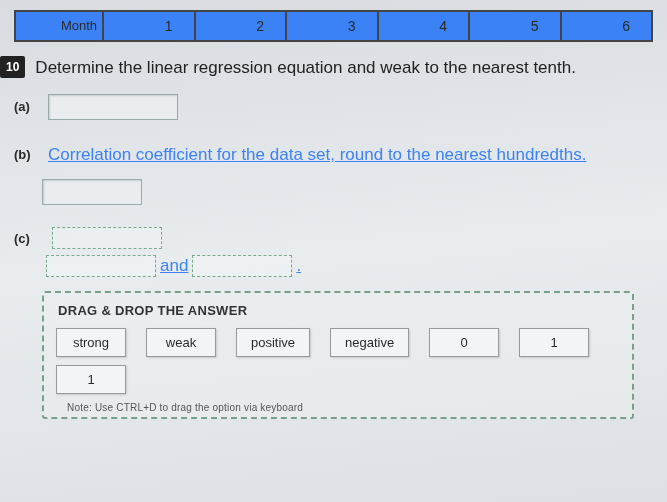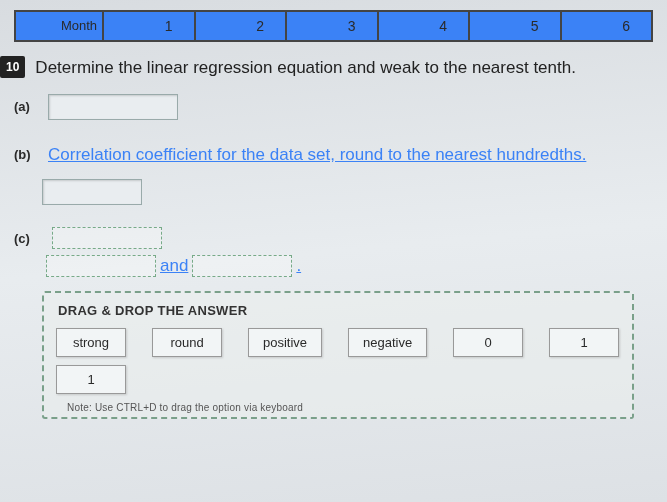--- a/index.html
+++ b/index.html
@@ -108,21 +108,21 @@
   }
   .dd-title {
     font-size: 13px;
     font-weight: bold;
     letter-spacing: 0.3px;
     color: #333;
     margin: 0 0 10px 2px;
   }
   .chips {
     display: flex;
-    gap: 26px;
+    gap: 20px;
     flex-wrap: wrap;
     margin-bottom: 8px;
   }
   .chip {
     border: 1px solid #999;
     background: #f2f5f6;
     padding: 6px 14px;
     font-size: 13px;
     min-width: 70px;
     text-align: center;
@@ -187,21 +187,21 @@
     <span class="dashed-slot"></span>
     <span class="prompt">and</span>
     <span class="dashed-slot" style="min-width:100px;"></span>
     <span class="prompt">.</span>
   </div>
 
   <div class="dd-zone">
     <div class="dd-title">DRAG &amp; DROP THE ANSWER</div>
     <div class="chips">
       <div class="chip">strong</div>
-      <div class="chip">round</div>
+      <div class="chip">weak</div>
       <div class="chip">positive</div>
       <div class="chip">negative</div>
       <div class="chip">0</div>
       <div class="chip">1</div>
     </div>
     <div class="chips">
       <div class="chip">1</div>
     </div>
     <div class="note">Note: Use CTRL+D to drag the option via keyboard</div>
   </div>

